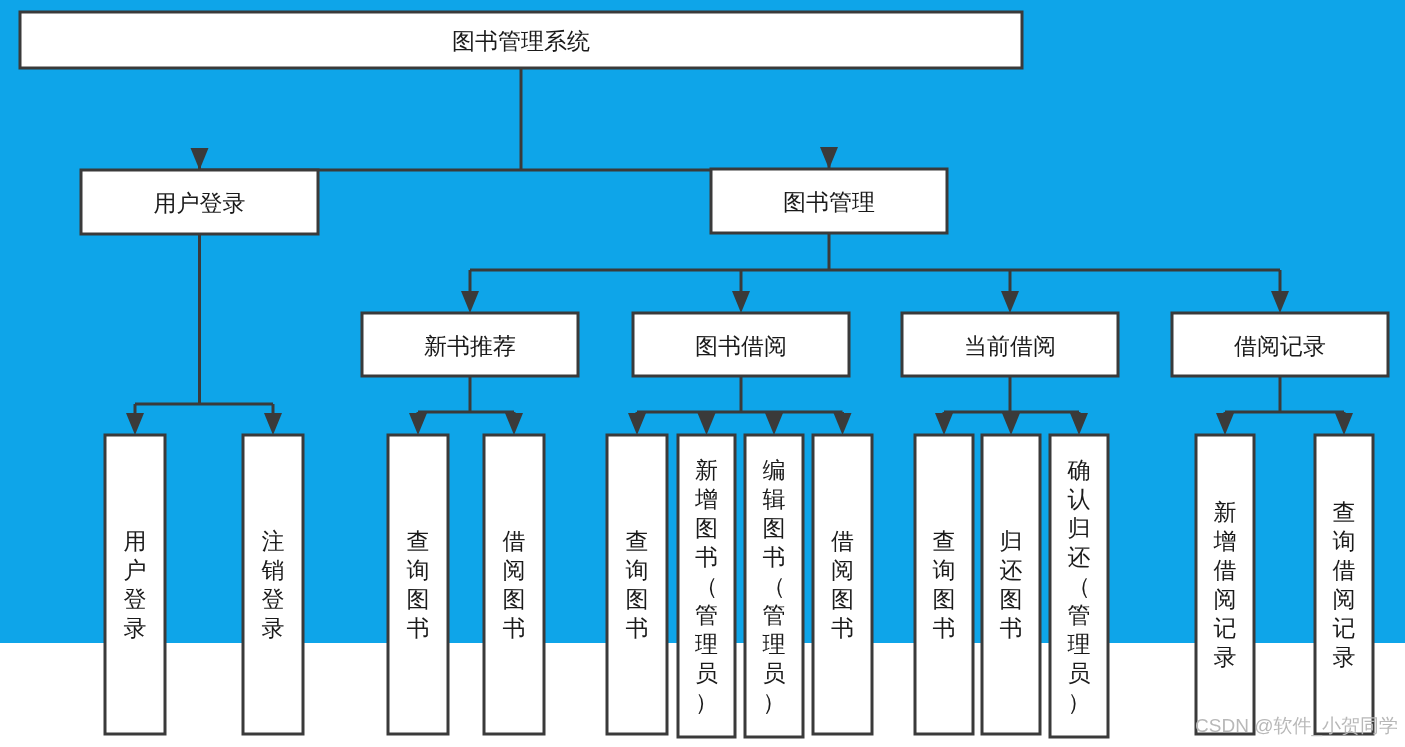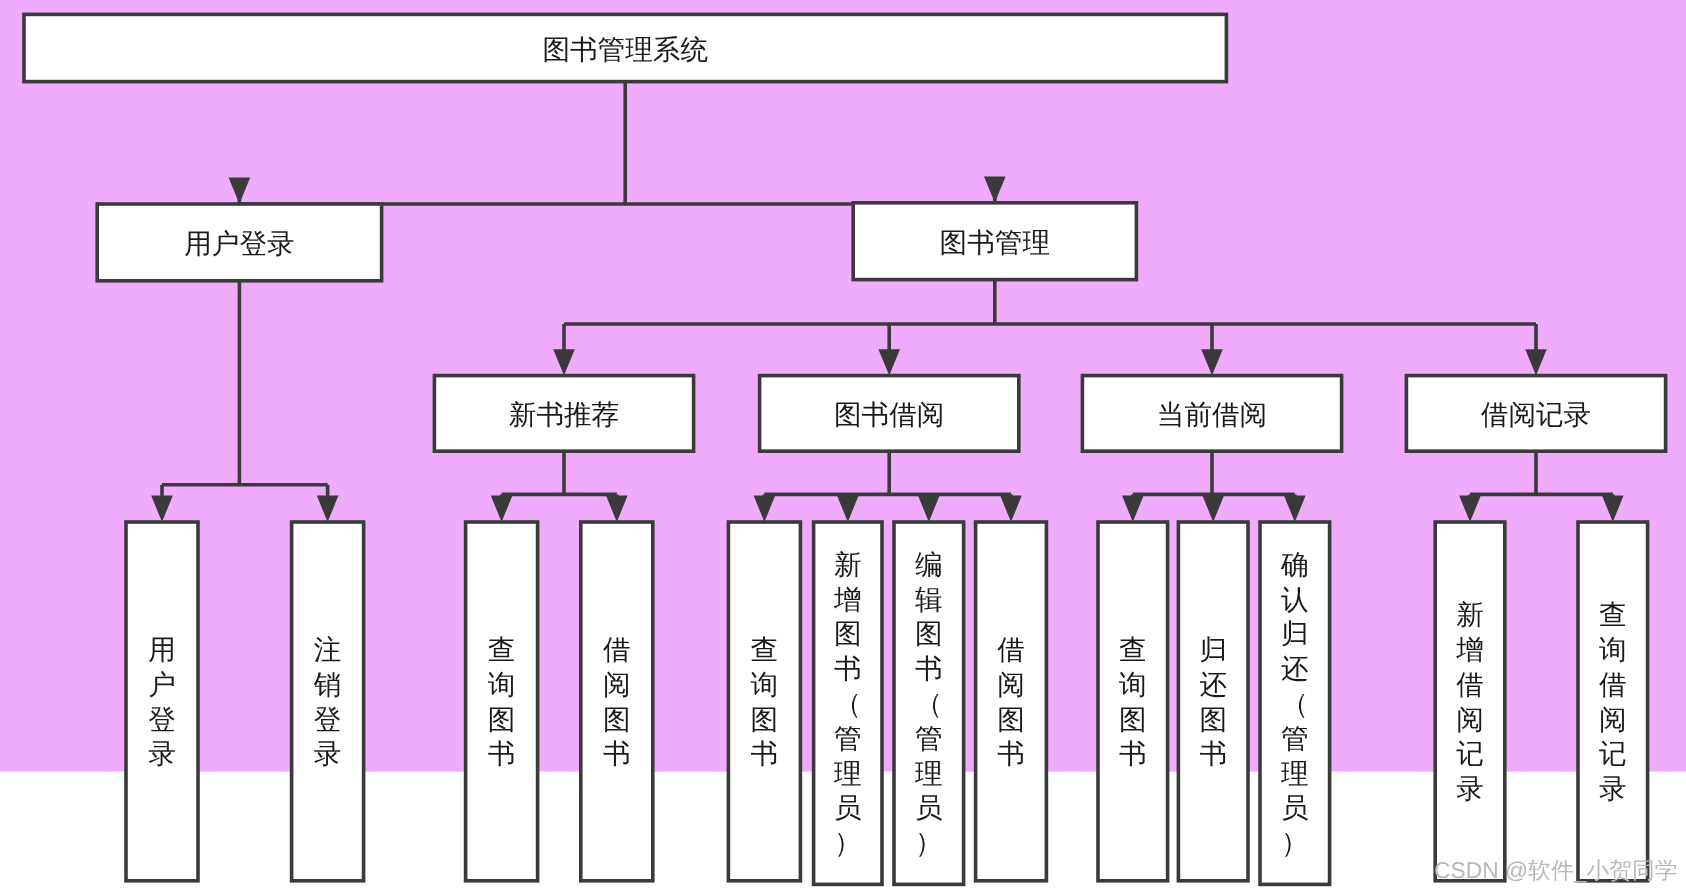--- a/index.html
+++ b/index.html
@@ -10,21 +10,21 @@
   body {
     width: 1405px;
     height: 747px;
     font-family: "Liberation Sans", "DejaVu Sans", sans-serif;
     overflow: hidden;
   }
   #diagram-root {
     position: relative;
     width: 1405px;
     height: 643px;
-    background: #f0abfc;
+    background: #0ea5e9;
   }
   svg.diagram-canvas {
     position: absolute;
     left: 0;
     top: 0;
     width: 1405px;
     height: 747px;
   }
   .node-box {
     fill: #ffffff;

